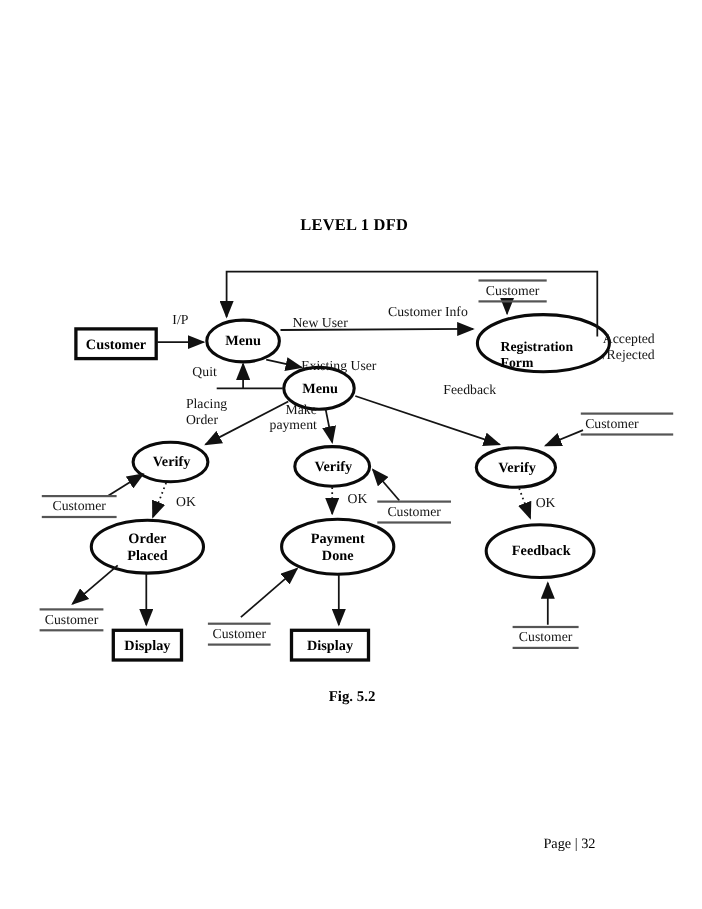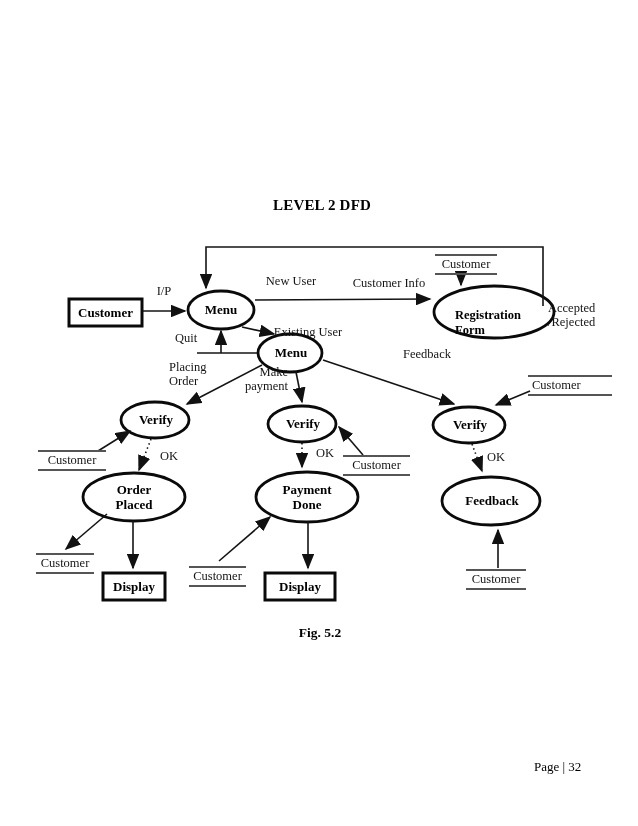--- a/index.html
+++ b/index.html
@@ -64,23 +64,23 @@
       <line x1="308" y1="522" x2="308" y2="568" marker-end="url(#ah)"></line>
       <line x1="498" y1="568" x2="498" y2="530" marker-end="url(#ah)"></line>
     </g>
     <g stroke="#141414" stroke-width="1.6" fill="none" stroke-dasharray="1.5 3">
       <line x1="151" y1="439" x2="139" y2="470" marker-end="url(#ah)"></line>
       <line x1="302" y1="443" x2="302" y2="467" marker-end="url(#ah)"></line>
       <line x1="472" y1="444" x2="482" y2="471" marker-end="url(#ah)"></line>
     </g>
   </svg>
 
-  <div class="title ctr" style="left:322px;top:197px;">LEVEL 2 DFD</div>
+  <div class="title ctr" style="left:322px;top:197px;">LEVEL 1 DFD</div>
   <div class="caption ctr" style="left:320px;top:625px;">Fig. 5.2</div>
-  <div class="footer" style="left:494px;top:759px;position:absolute;margin-left:40px;">Page | 32</div>
+  <div class="footer" style="left:494px;top:759px;position:absolute;">Page | 32</div>
 
   <div class="node boxlbl" style="left:69px;top:299px;width:73px;line-height:27px;">Customer</div>
   <div class="node ctr" style="left:221px;top:302px;">Menu</div>
   <div class="node ctr" style="left:291px;top:345px;">Menu</div>
   <div class="node two-line" style="left:455px;top:308px;font-size:12.5px;">
     <span>Registration</span>
     <span>Form</span>
   </div>
   <div class="node ctr" style="left:156px;top:412px;">Verify</div>
   <div class="node ctr" style="left:303px;top:416px;">Verify</div>
@@ -91,21 +91,21 @@
   </div>
   <div class="node node2 two-line ctr" style="left:307px;top:482px;">
     <span>Payment</span>
     <span>Done</span>
   </div>
   <div class="node ctr" style="left:492px;top:493px;">Feedback</div>
   <div class="node boxlbl" style="left:103px;top:573px;width:62px;line-height:27px;">Display</div>
   <div class="node boxlbl" style="left:265px;top:573px;width:70px;line-height:27px;">Display</div>
 
   <div class="lbl ctr" style="left:164px;top:284px;">I/P</div>
-  <div class="lbl ctr" style="left:291px;top:274px;">New User</div>
+  <div class="lbl ctr" style="left:291px;top:286px;">New User</div>
   <div class="lbl ctr" style="left:389px;top:276px;">Customer Info</div>
   <div class="lbl two-line" style="left:548px;top:257px;margin-top:44px;">
     <span>Accepted</span>
     <span>/Rejected</span>
   </div>
   <div class="lbl ctr" style="left:308px;top:325px;">Existing User</div>
   <div class="lbl ctr" style="left:186px;top:331px;">Quit</div>
   <div class="lbl ctr" style="left:427px;top:347px;">Feedback</div>
   <div class="lbl two-line" style="left:169px;top:360px;">
     <span>Placing</span>

